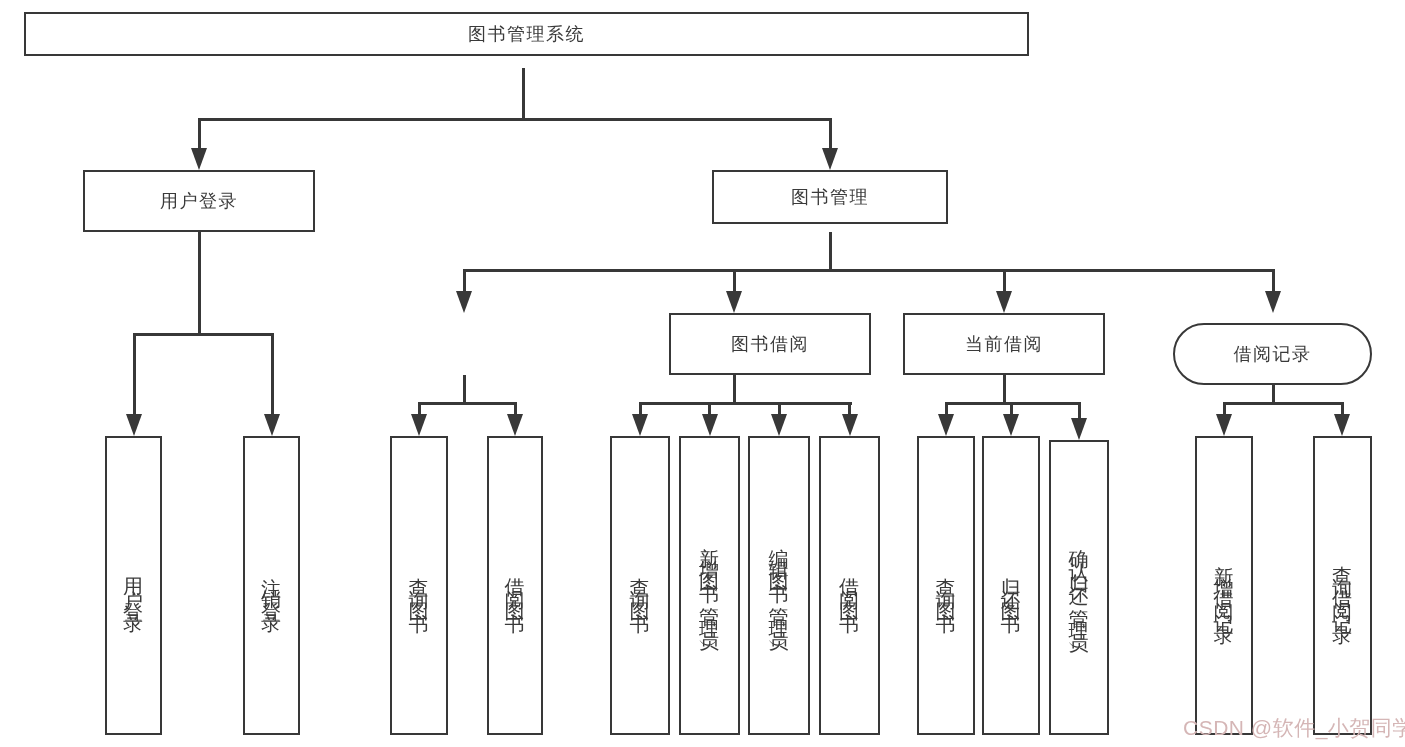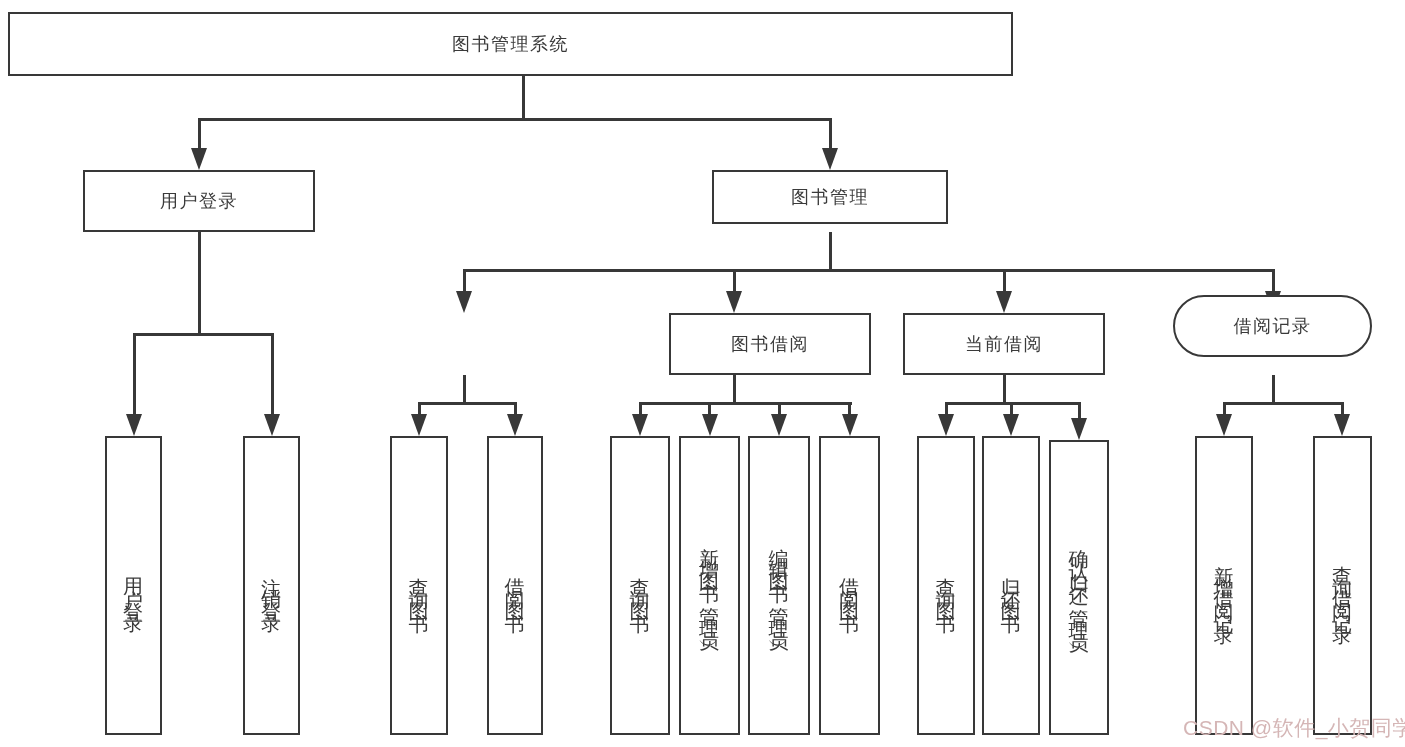--- a/index.html
+++ b/index.html
@@ -86,38 +86,38 @@
   <div class="ah" style="left:1003px;top:414px;"></div>
   <div class="ah" style="left:1071px;top:418px;"></div>
 
   <div class="vl" style="left:1271.5px;top:375px;height:30px;"></div>
   <div class="hl" style="left:1222.5px;top:402px;width:121px;"></div>
   <div class="vl" style="left:1222.5px;top:402px;height:13px;"></div>
   <div class="vl" style="left:1340.5px;top:402px;height:13px;"></div>
   <div class="ah" style="left:1216px;top:414px;"></div>
   <div class="ah" style="left:1334px;top:414px;"></div>
 
-  <div class="box" style="left:8px;top:12px;width:1005px;height:64px;">
+  <div class="box" style="left:24px;top:12px;width:1005px;height:44px;">
     <span>图书管理系统</span>
   </div>
 
   <div class="box" style="left:83px;top:170px;width:232px;height:62px;">
     <span>用户登录</span>
   </div>
   <div class="box" style="left:712px;top:170px;width:236px;height:54px;">
     <span>图书管理</span>
   </div>
 
   <div class="box" style="left:669px;top:313px;width:202px;height:62px;">
     <span>图书借阅</span>
   </div>
   <div class="box" style="left:903px;top:313px;width:202px;height:62px;">
     <span>当前借阅</span>
   </div>
-  <div class="box" style="left:1173px;top:295px;width:199px;height:62px;border-radius:31px;">
+  <div class="box" style="left:1173px;top:323px;width:199px;height:62px;border-radius:31px;">
     <span>借阅记录</span>
   </div>
 
   <div class="leaf" style="left:105px;top:436px;width:57px;height:299px;">
     <span class="vtext">用户登录</span>
   </div>
   <div class="leaf" style="left:243px;top:436px;width:57px;height:299px;">
     <span class="vtext">注销登录</span>
   </div>
 

